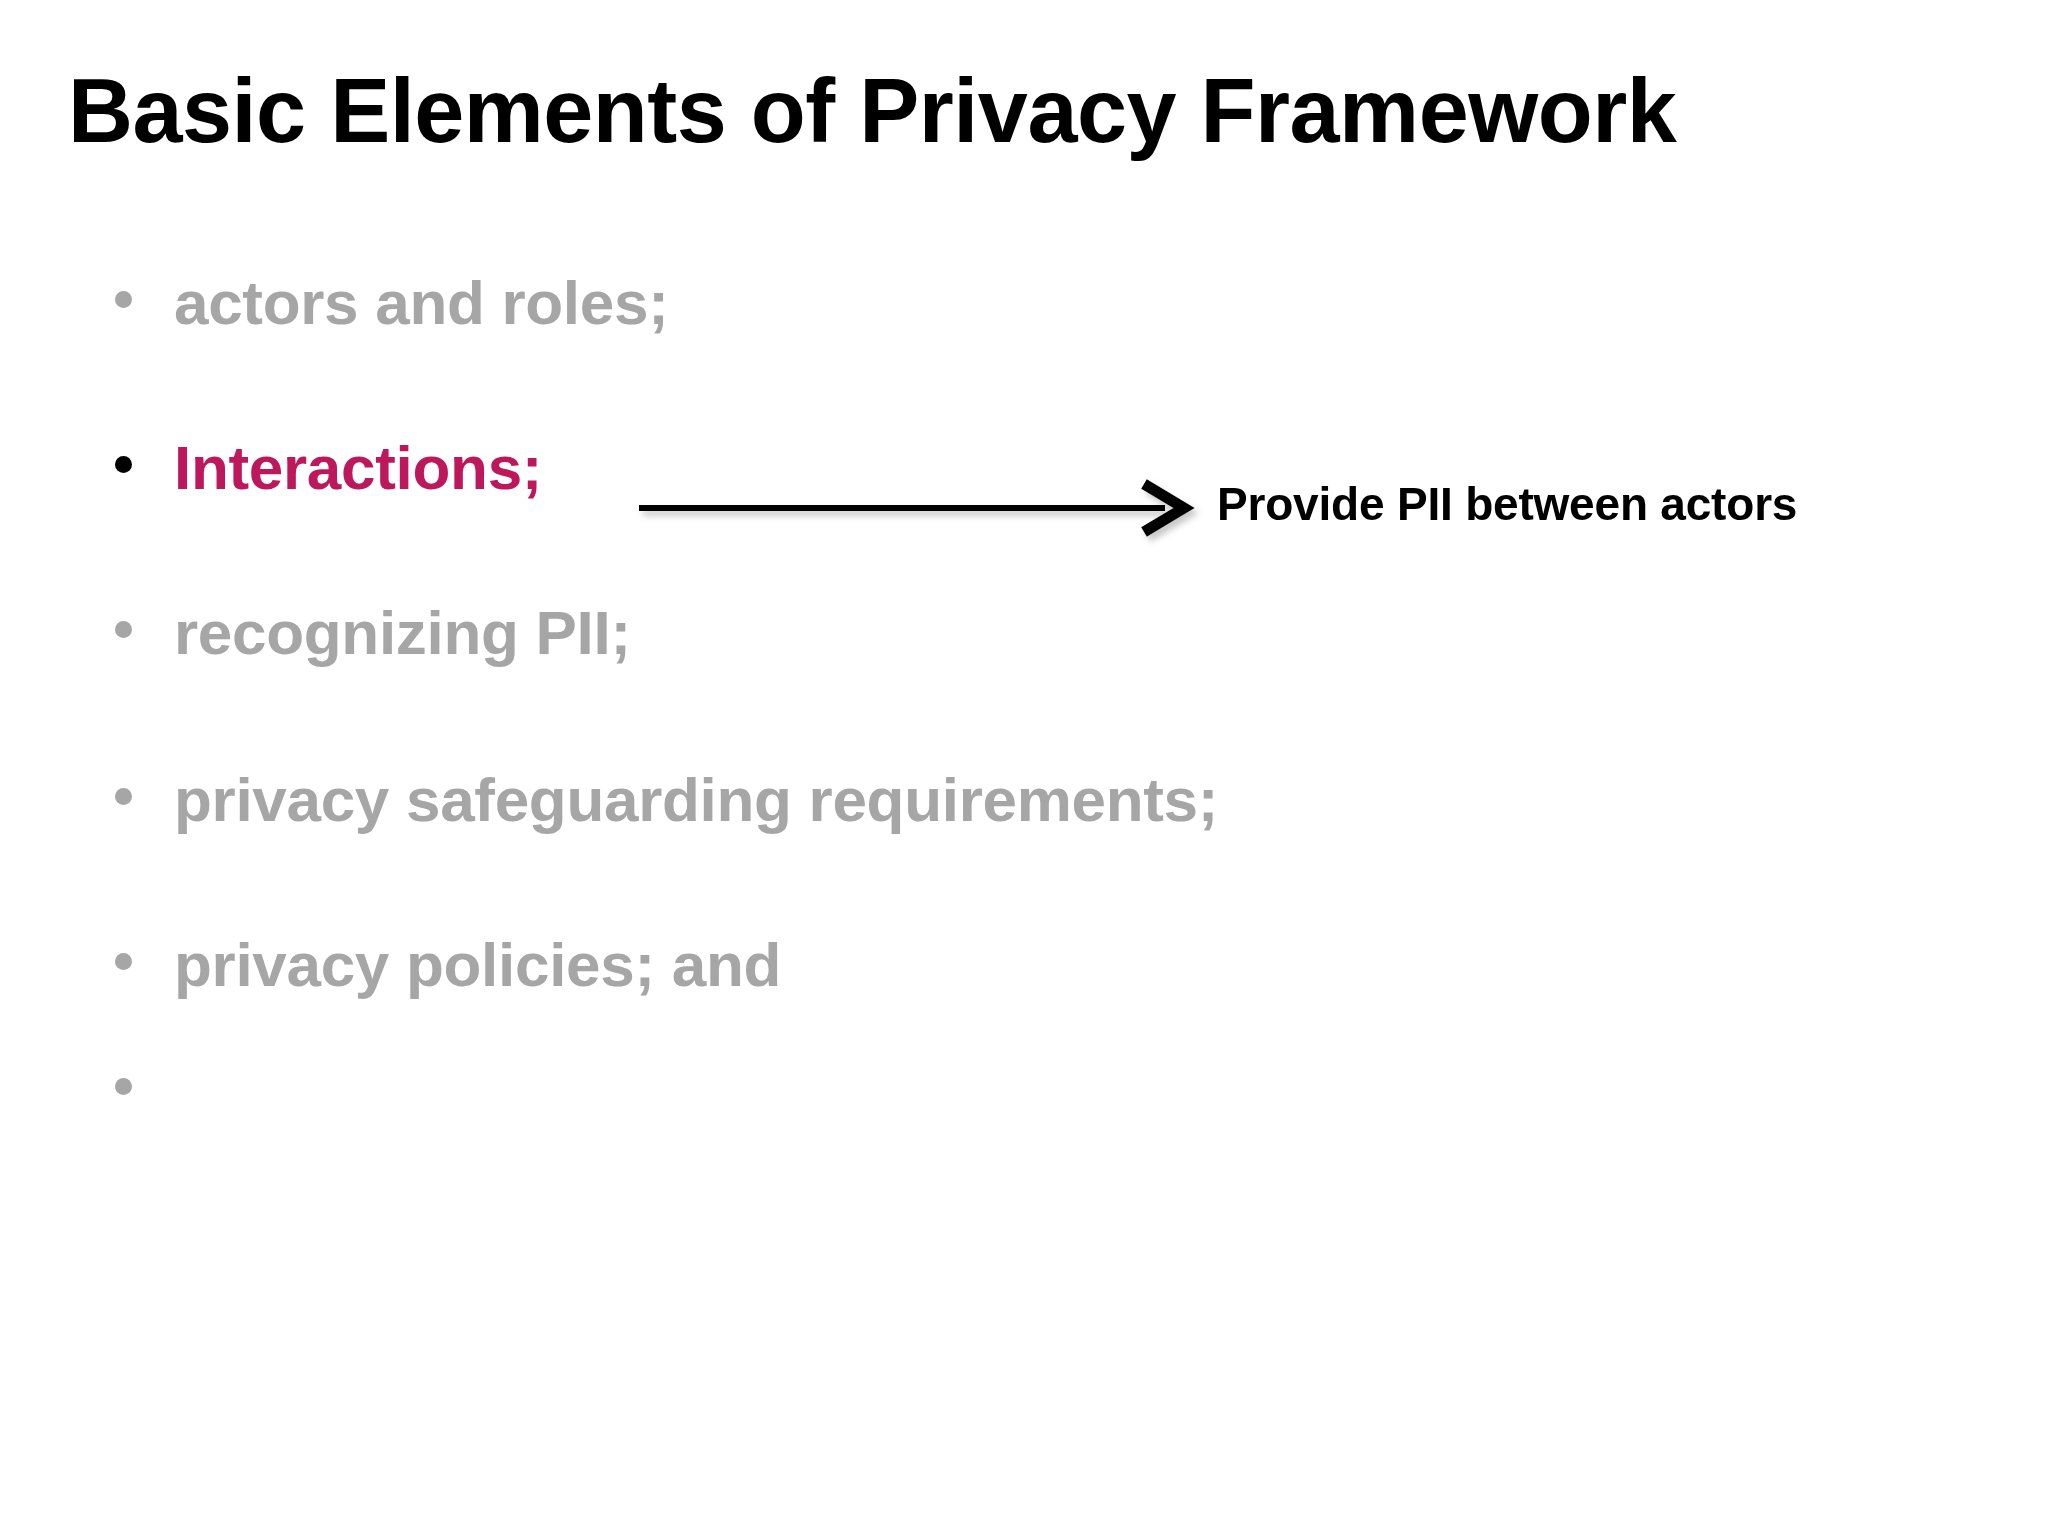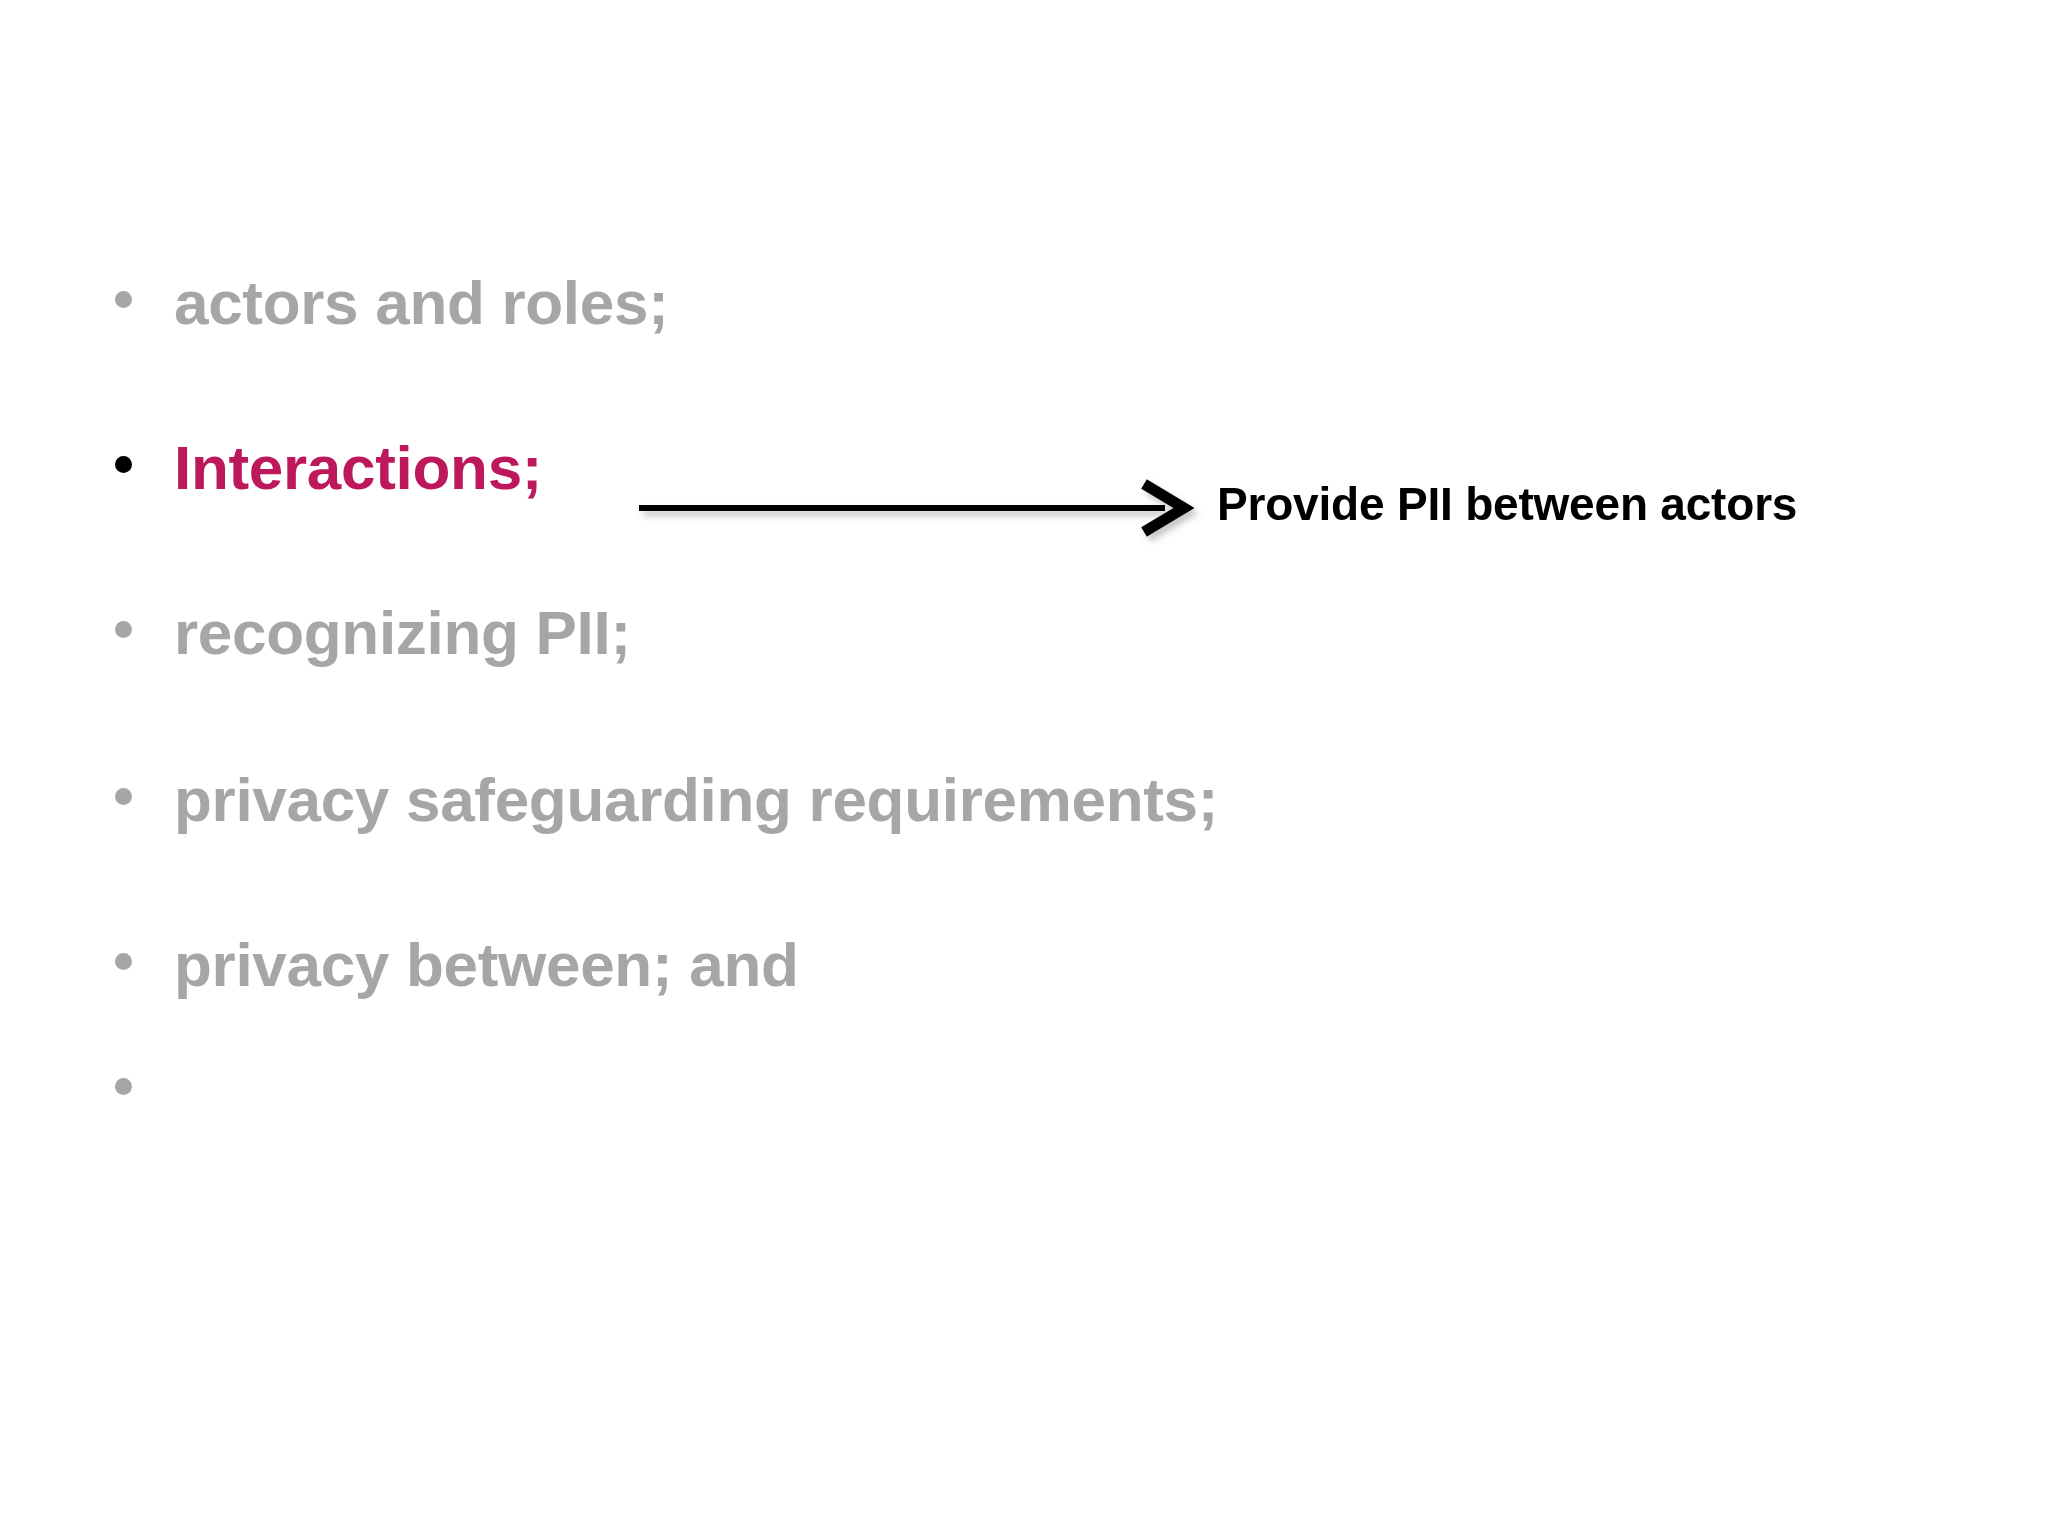--- a/index.html
+++ b/index.html
@@ -98,20 +98,21 @@
     color: #000000;
     white-space: nowrap;
     letter-spacing: -0.2px;
   }
 </style>
 </head>
 <body>
 
 <div id="slide">
 
+  <div id="slide-title">Basic Elements of Privacy Framework</div>
 
   <div id="bullet-list">
 
     <div class="bullet-row dim" id="row-0">
       <span class="bullet-dot"></span>
       <span class="bullet-text">actors and roles;</span>
     </div>
 
     <div class="bullet-row active" id="row-1">
       <span class="bullet-dot"></span>
@@ -123,21 +124,21 @@
       <span class="bullet-text">recognizing PII;</span>
     </div>
 
     <div class="bullet-row dim" id="row-3">
       <span class="bullet-dot"></span>
       <span class="bullet-text">privacy safeguarding requirements;</span>
     </div>
 
     <div class="bullet-row dim" id="row-4">
       <span class="bullet-dot"></span>
-      <span class="bullet-text">privacy between; and</span>
+      <span class="bullet-text">privacy policies; and</span>
     </div>
 
     <div class="bullet-row dim" id="row-5">
       <span class="bullet-dot"></span>
     </div>
 
   </div>
 
   <div id="arrow-annotation">
 

